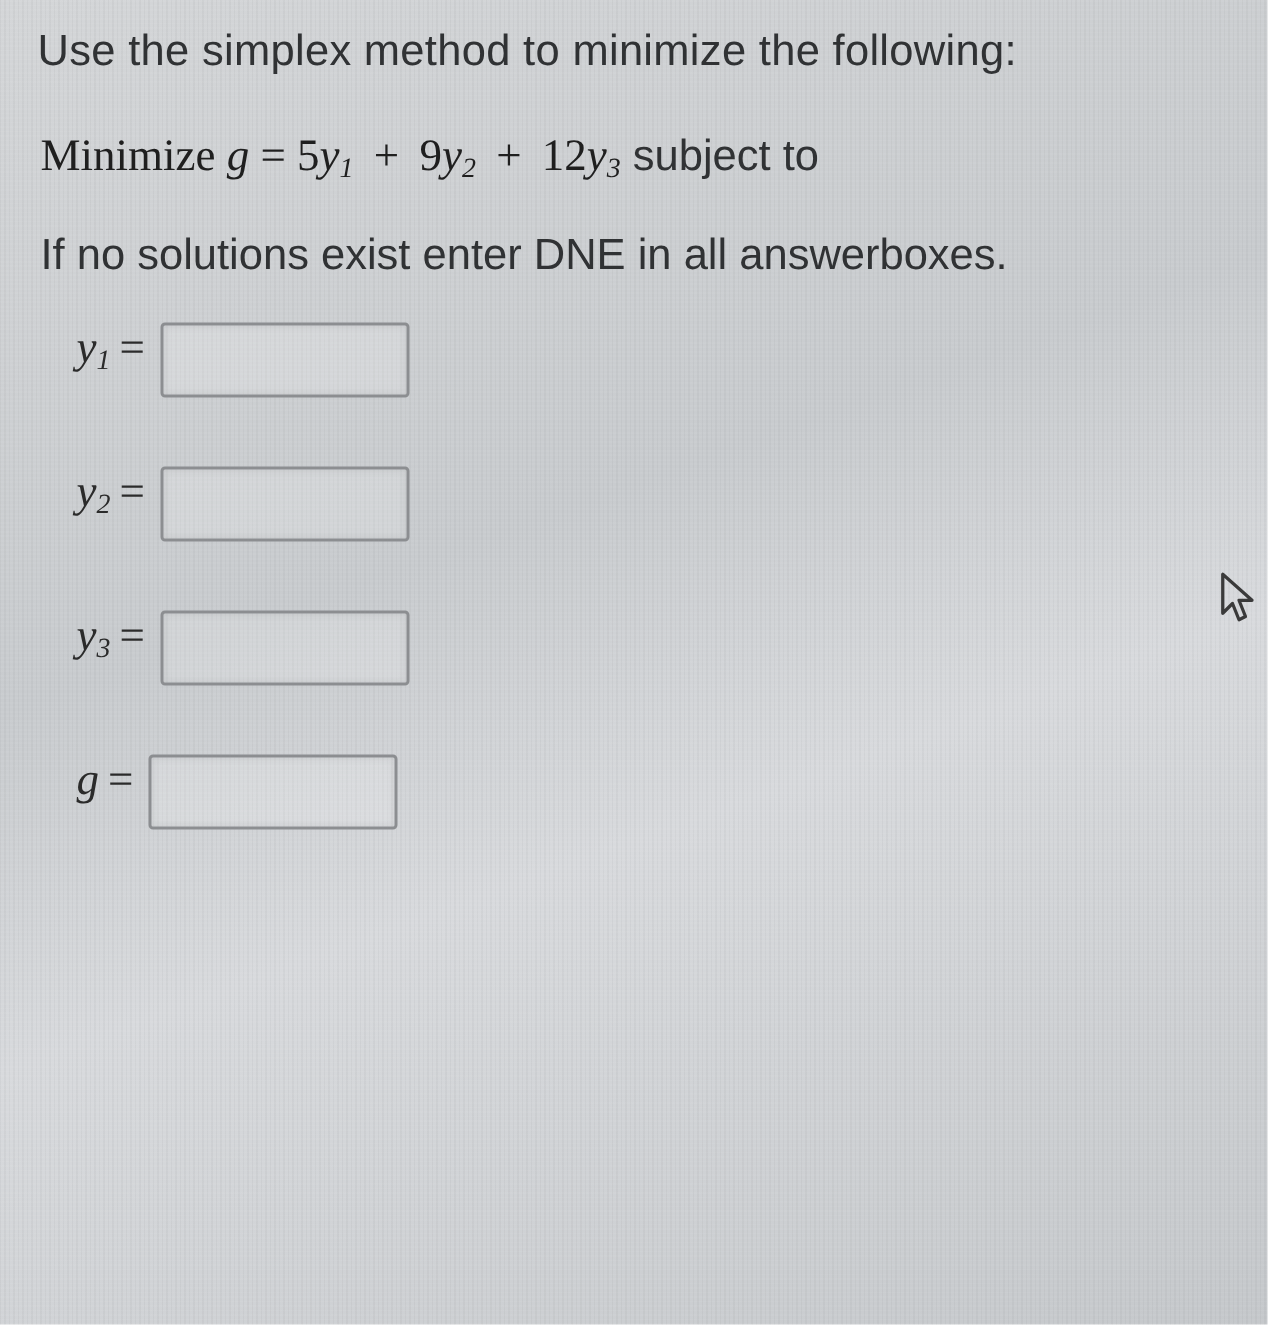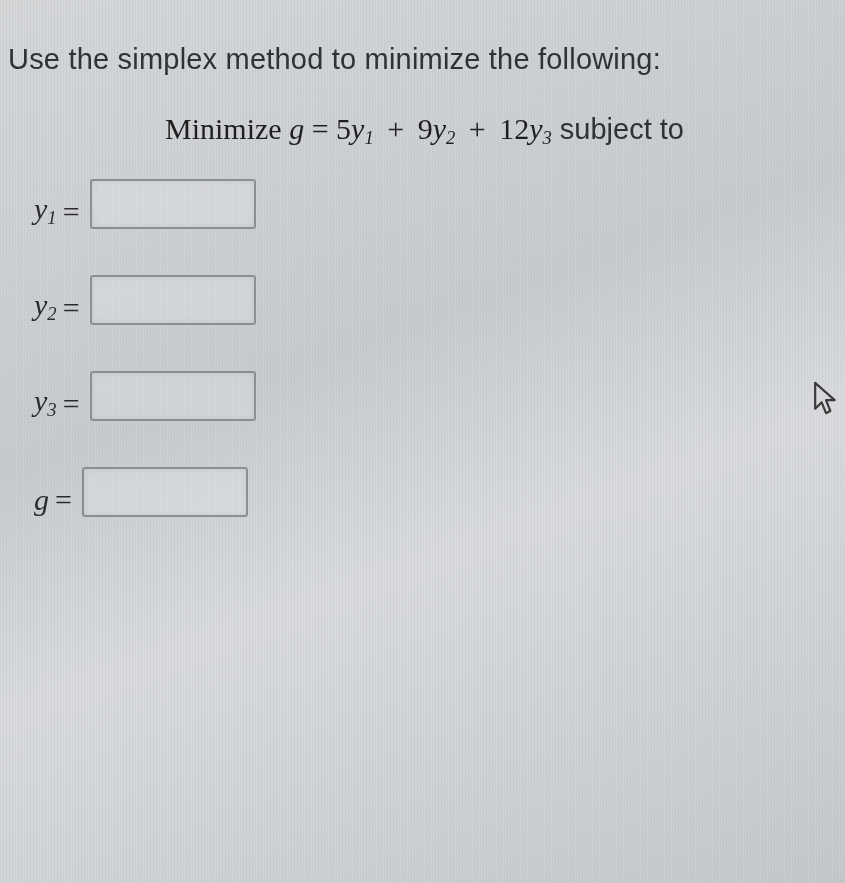--- a/index.html
+++ b/index.html
@@ -11,56 +11,55 @@
     position:relative;
     overflow:hidden;
   }
   .noise{
     position:absolute;inset:0;
     background-image:
       repeating-linear-gradient(0deg,rgba(255,255,255,0.04) 0 1px,transparent 1px 3px),
       repeating-linear-gradient(90deg,rgba(0,0,0,0.03) 0 1px,transparent 1px 3px);
     pointer-events:none;
   }
-  .content{position:relative;padding:18px 6px 10px 6px;margin-top:25px;}
+  .content{position:relative;padding:18px 6px 10px 23px;}
   .instr{
     font-family:"Segoe UI","Helvetica Neue",Arial,sans-serif;
     font-size:29px;
     color:#303234;
     margin:0 0 36px 2px;
     letter-spacing:.2px;
   }
   .mathline{
     font-family:"Georgia","Times New Roman",serif;
     font-size:30px;
     color:#1f1f1f;
     margin:2px 0 2px 4px;
     white-space:nowrap;
-    text-align:center;
   }
   .mathblock{margin-bottom:30px;}
   .sub{font-size:.62em;vertical-align:-.28em;font-style:italic;}
   .var{font-style:italic;}
   .op{padding:0 6px;}
   .ge{padding:0 6px;}
   .tail{
     font-family:"Segoe UI","Helvetica Neue",Arial,sans-serif;
     font-size:29px;
     color:#303234;
     font-style:normal;
   }
   .dne{
     font-family:"Segoe UI","Helvetica Neue",Arial,sans-serif;
     font-size:29px;
     color:#303234;
     margin:4px 0 10px 4px;
   }
   .answers{margin-top:28px;}
   .ansrow{
-    display:flex;align-items:flex-end;
+    display:flex;align-items:flex-start;
     margin:0 0 46px 28px;
     font-family:"Georgia","Times New Roman",serif;
     font-size:30px;font-style:italic;color:#2b2b2b;
   }
   .ansrow .eq{font-style:normal;padding:0 10px 0 6px;}
   .ansbox{
     width:150px;height:46px;
     border:2px solid #8c8e91;
     background:rgba(255,255,255,0.18);
     border-radius:3px;
@@ -85,20 +84,21 @@
 
   <div class="mathblock">
     <div class="mathline">
       <span>Minimize </span><span class="var">g</span><span> = </span><span>5</span><span class="var">y</span><span class="sub">1</span><span class="op"> + </span><span>9</span><span class="var">y</span><span class="sub">2</span><span class="op"> + </span><span>12</span><span class="var">y</span><span class="sub">3</span><span class="tail"> subject to</span>
     </div>
     <div id="constraints-host">
       </div>
   </div>
 
 
+  <div class="dne">If no solutions exist enter DNE in all answerboxes.</div>
 
   <div class="answers" id="answers-host">
       <div class="ansrow">
         <span><span class="var">y</span><span class="sub">1</span></span>
         <span class="eq">=</span>
         <input type="text" class="ansbox" style="">
       </div>
       <div class="ansrow">
         <span><span class="var">y</span><span class="sub">2</span></span>
         <span class="eq">=</span>

